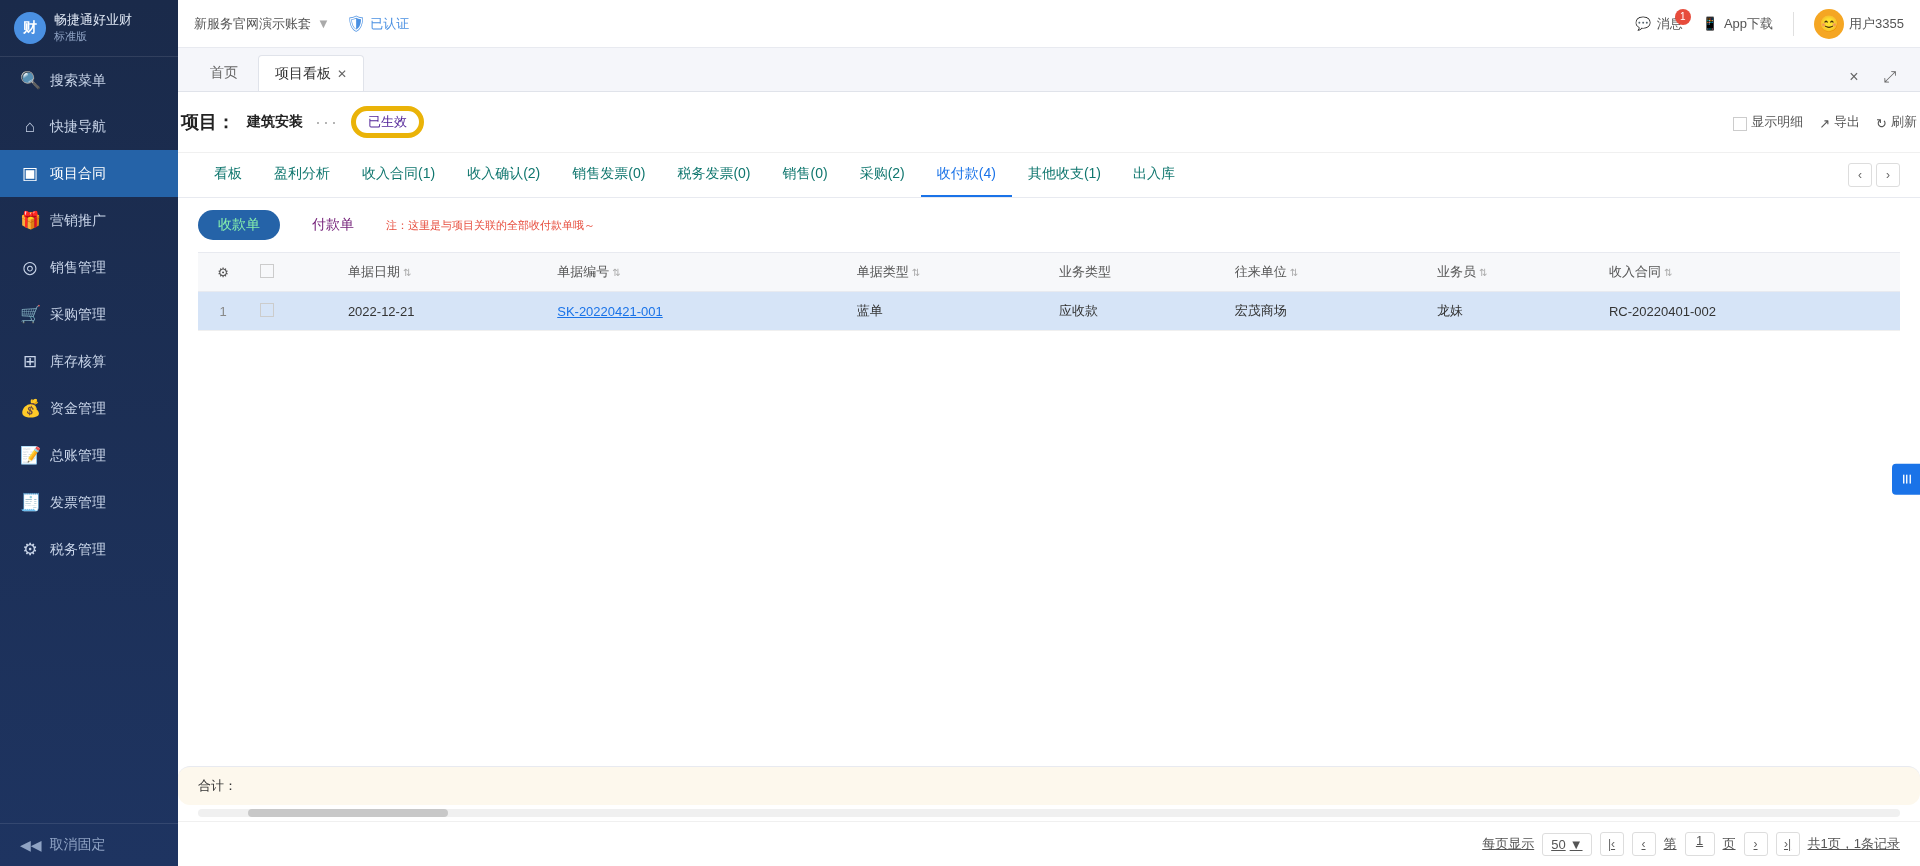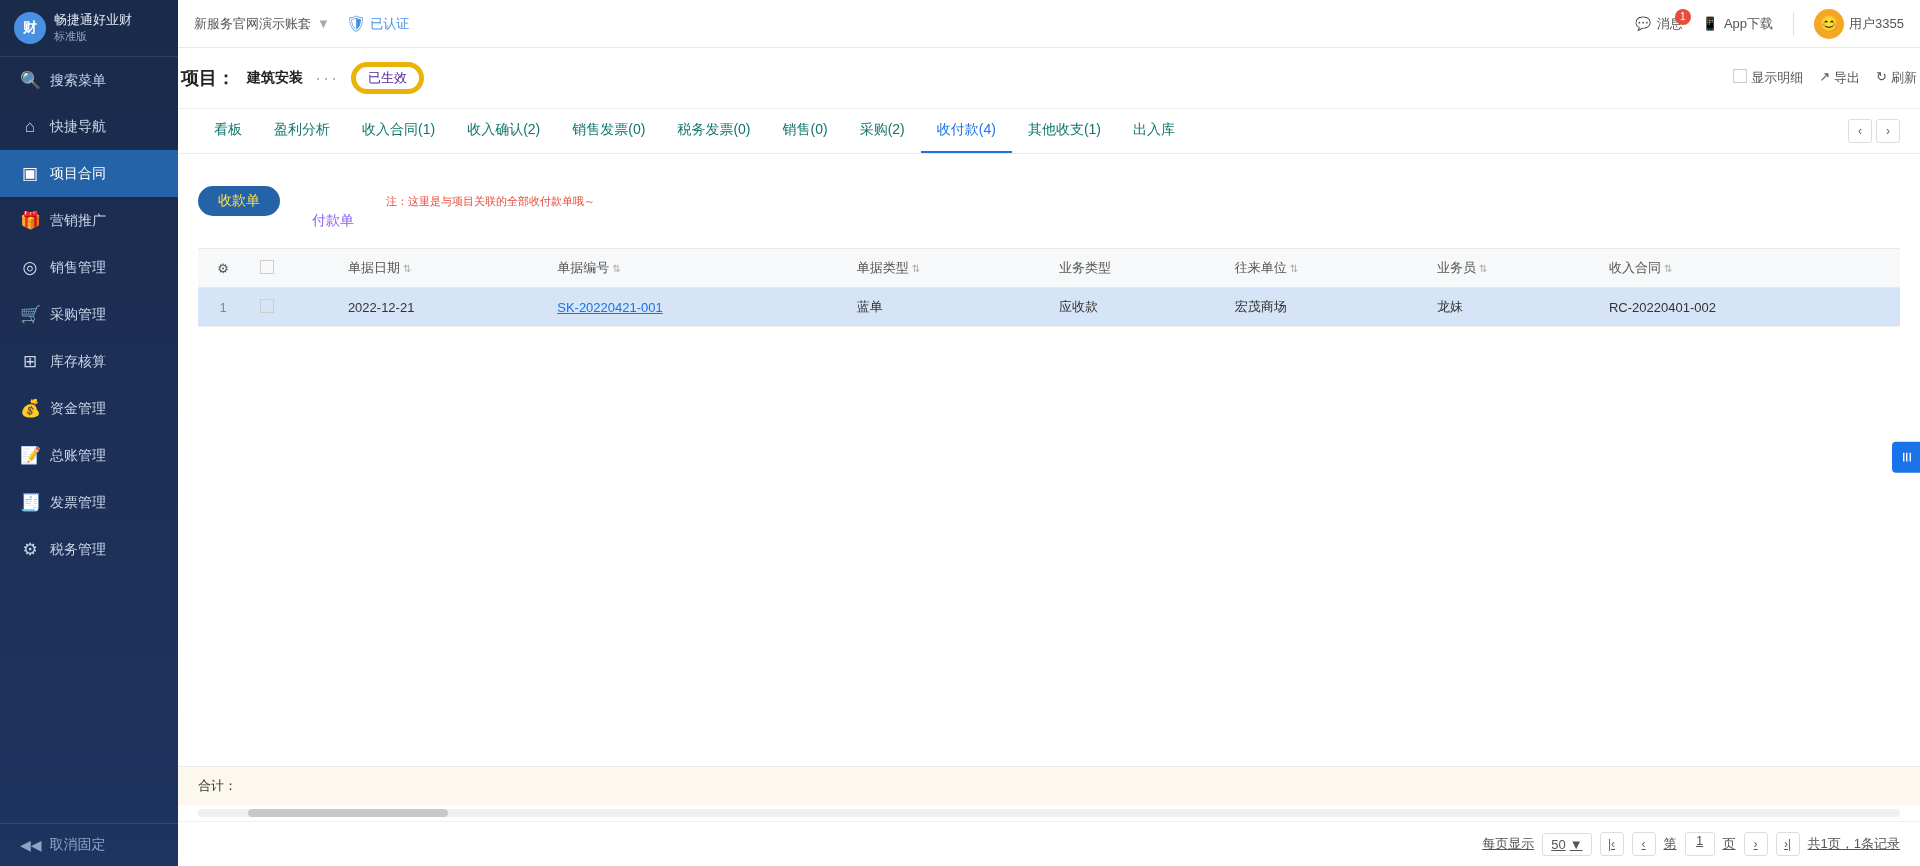--- a/index.html
+++ b/index.html
@@ -149,21 +149,21 @@
       color: #4c1d95;
       border-radius: 20px;
       padding: 2px 12px;
       font-size: 13px;
     }
     .project-actions {
       margin-left: auto;
       display: flex; align-items: center; gap: 16px;
     }
     .project-action-item {
-      display: flex; align-items: flex-start; gap: 4px;
+      display: flex; align-items: flex-end; gap: 4px;
       font-size: 13px; color: #555; cursor: pointer;
     }
     .show-detail-checkbox {
       width: 14px; height: 14px;
       border: 1px solid #ccc;
       display: inline-block;
     }
 
     
     .sub-nav {
@@ -207,26 +207,25 @@
     }
     .toggle-btn {
       padding: 6px 20px;
       border-radius: 20px;
       font-size: 14px;
       cursor: pointer;
       border: none;
     }
     .toggle-btn.active {
       background: #2563a8;
-      color: #fde047;
+      color: #86efac;
     }
     .toggle-btn.inactive {
       background: transparent;
-      color: #8b5cf6;
-      margin-top: 40px;
+      color: #701a75;
     }
     .toggle-note { font-size: 11px; color: #e74c3c; }
 
     
     .table-container { flex: 1; overflow: auto; padding: 0 20px; }
     table { width: 100%; border-collapse: collapse; font-size: 13px; }
     thead th {
       background: #f7f8fa;
       padding: 10px 12px;
       text-align: left;
@@ -255,21 +254,21 @@
     }
     .link-text { color: #1a73e8; text-decoration: underline; cursor: pointer; }
 
     
     .table-footer-total {
       padding: 10px 20px;
       background: #fdf8ed;
       border-top: 1px solid #e8eaf0;
       font-size: 13px;
       color: #333;
-      display: flex; align-items: center; gap: 12px;
+      display: flex; align-items: center; gap: 12px; border-radius: 12px;
     }
 
     
     .scrollbar-area {
       padding: 4px 20px;
       background: #fff;
     }
     .fake-scrollbar {
       height: 8px;
       background: #f0f0f0;
@@ -435,20 +434,37 @@
         <span>App下载</span>
       </div>
       <div class="topbar-divider"></div>
       <div class="topbar-action">
         <div class="user-avatar">😊</div>
         <span>用户3355</span>
       </div>
     </div>
   </div>
 
+  <div class="tabbar">
+    <div class="tab">
+      <span>首页</span>
+    </div>
+    <div class="tab active">
+      <span>项目看板</span>
+      <span class="tab-close">✕</span>
+    </div>
+    <div class="window-controls">
+      <div class="win-btn">
+        <span>×</span>
+      </div>
+      <div class="win-btn">
+        <span>⤢</span>
+      </div>
+    </div>
+  </div>
 
   <div class="content">
 
     <div class="project-header">
       <span style="font-size:18px;font-weight:bold;color:#222;">项目：</span>
       <span class="project-title">建筑安装</span>
       <span class="project-dots">···</span>
       <div class="project-status">已生效</div>
       <div class="project-actions">
         <div class="project-action-item">

